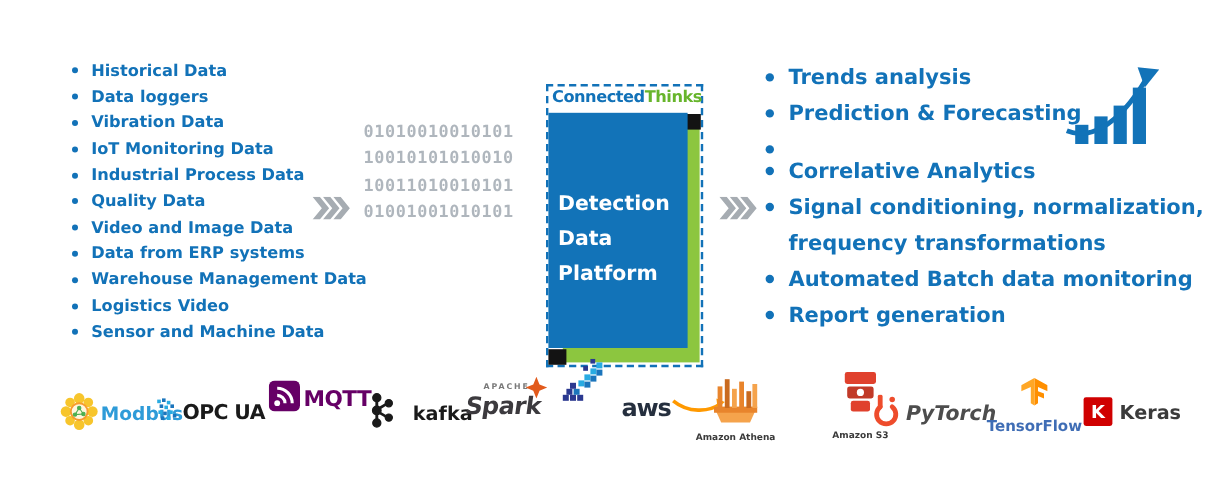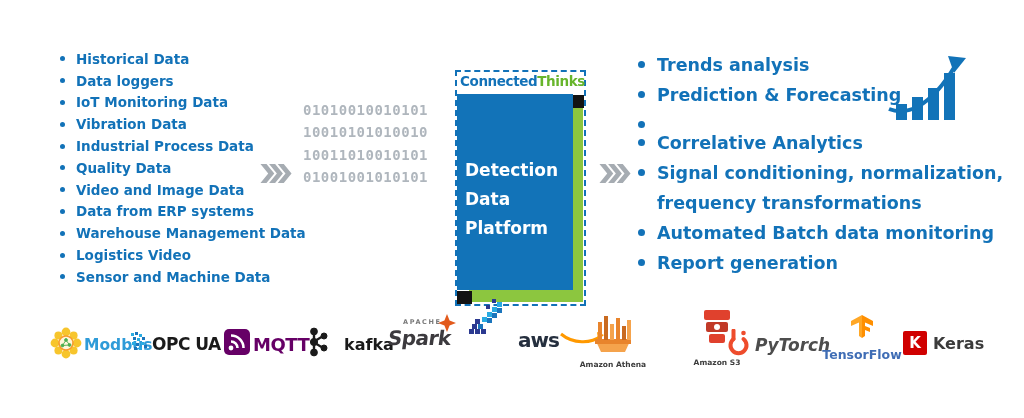--- a/index.html
+++ b/index.html
@@ -37,21 +37,21 @@
   
   .growth { position:absolute; left:888px; top:54px; }
 
   
   .logo { position:absolute; display:flex; align-items:center; }
   .logo-col { position:absolute; display:flex; flex-direction:column; align-items:center; }
   .logo-modbus { left:50px; top:327px; }
   .modbus-text { color:#2E9BD8; font-size:15.5px; font-weight:700; margin-left:2px; }
   .logo-opcua { left:130px; top:331px; }
   .opcua-text { color:#1A1A1A; font-size:17px; font-weight:800; letter-spacing:-0.5px; margin-left:2px; }
-  .logo-mqtt { left:224px; top:329px;text-align:center; }
+  .logo-mqtt { left:224px; top:317px;text-align:center; }
   .mqtt-text { color:#660066; font-size:18px; font-weight:800; letter-spacing:-0.5px; margin-left:3px; }
   .logo-kafka { left:308px; top:326px; }
   .kafka-text { color:#1A1A1A; font-size:16px; font-weight:700; margin-left:15px; }
   .logo-spark { left:388px; top:318px; width:68px; height:44px; display:block; position:absolute; }
   .spark-apache { display:block; color:#7A7A7A; font-size:6.5px; font-weight:700; letter-spacing:1.6px; margin-left:15px; }
   .spark-text { display:block; color:#3C3A3E; font-size:20px; font-weight:800; transform:skewX(-8deg); letter-spacing:-0.5px; }
   .spark-star { position:absolute; right:0px; top:-4px; }
   .logo-mosaic { left:468px; top:299px; }
   .logo-aws { left:518px; top:330px; display:flex; flex-direction:row; align-items:center; position:absolute; }
   .aws-text { color:#252F3E; font-size:20px; font-weight:800; letter-spacing:-1px; line-height:18px; }
@@ -75,25 +75,25 @@
     <li>
         <span class="dot"></span>
         <span>Historical Data</span>
       </li>
     <li>
         <span class="dot"></span>
         <span>Data loggers</span>
       </li>
     <li>
         <span class="dot"></span>
+        <span>Vibration Data</span>
+      </li>
+    <li>
+        <span class="dot"></span>
         <span>IoT Monitoring Data</span>
-      </li>
-    <li>
-        <span class="dot"></span>
-        <span>Vibration Data</span>
       </li>
     <li>
         <span class="dot"></span>
         <span>Industrial Process Data</span>
       </li>
     <li>
         <span class="dot"></span>
         <span>Quality Data</span>
       </li>
     <li>

